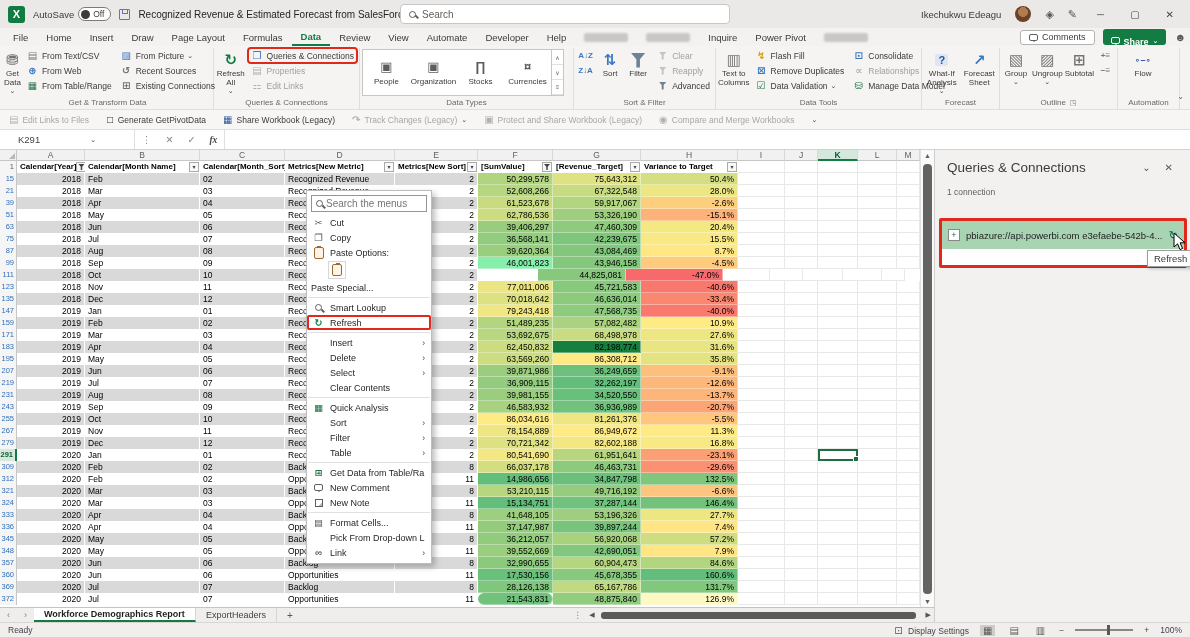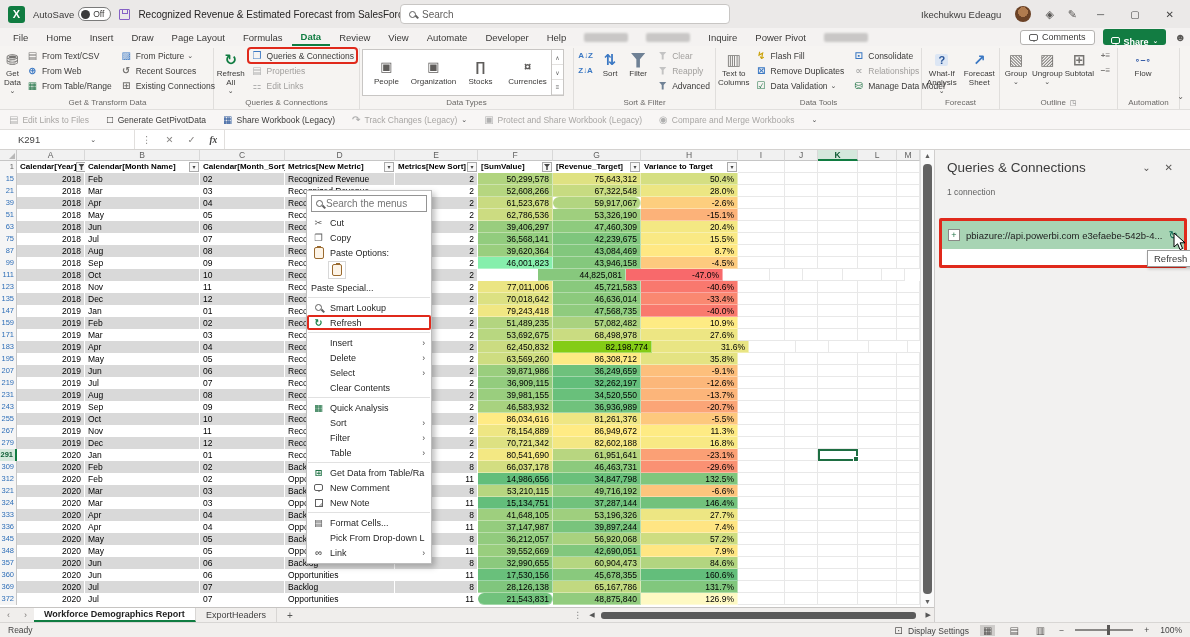--- a/index.html
+++ b/index.html
@@ -665,21 +665,21 @@
           <div class="c empty" style="width: 23px;"></div>
         </div>
         <div class="r">
           <div class="rowhead">39</div>
           <div class="c band ra" style="width: 68px; background: rgb(217, 217, 217);">2018</div>
           <div class="c band la" style="width: 115px; background: rgb(217, 217, 217);">Apr</div>
           <div class="c band la" style="width: 85px; background: rgb(217, 217, 217);">04</div>
           <div class="c band la" style="width: 110px; background: rgb(217, 217, 217);">Recognized Revenue</div>
           <div class="c band ra" style="width: 83px; background: rgb(217, 217, 217);">2</div>
           <div class="c cs ra" style="width: 75px; background: rgb(201, 219, 129);">61,523,678</div>
-          <div class="c cs ra" style="width: 88px; background: rgb(178, 213, 128); border-radius: 6px;">59,917,067</div>
+          <div class="c cs ra" style="width: 88px; background: rgb(178, 213, 128);">59,917,067</div>
           <div class="c cs ra" style="width: 97px; background: rgb(253, 206, 126);">-2.6%</div>
           <div class="c empty" style="width: 47px;"></div>
           <div class="c empty" style="width: 33px;"></div>
           <div class="c empty" style="width: 40px;"></div>
           <div class="c empty" style="width: 39px;"></div>
           <div class="c empty" style="width: 23px;"></div>
         </div>
         <div class="r">
           <div class="rowhead">51</div>
           <div class="c band ra" style="width: 68px; background: rgb(255, 255, 255);">2018</div>
@@ -857,21 +857,21 @@
           <div class="c empty" style="width: 23px;"></div>
         </div>
         <div class="r">
           <div class="rowhead">183</div>
           <div class="c band ra" style="width: 68px; background: rgb(217, 217, 217);">2019</div>
           <div class="c band la" style="width: 115px; background: rgb(217, 217, 217);">Apr</div>
           <div class="c band la" style="width: 85px; background: rgb(217, 217, 217);">04</div>
           <div class="c band la" style="width: 110px; background: rgb(217, 217, 217);">Recognized Revenue</div>
           <div class="c band ra" style="width: 83px; background: rgb(217, 217, 217);">2</div>
           <div class="c cs ra" style="width: 75px; background: rgb(203, 220, 129);">62,450,832</div>
-          <div class="c cs ra" style="width: 99px; background: #84cc16;">82,198,774</div>
+          <div class="c cs ra" style="width: 88px; background: #15803d;">82,198,774</div>
           <div class="c cs ra" style="width: 97px; background: rgb(233, 229, 131);">31.6%</div>
           <div class="c empty" style="width: 47px;"></div>
           <div class="c empty" style="width: 33px;"></div>
           <div class="c empty" style="width: 40px;"></div>
           <div class="c empty" style="width: 39px;"></div>
           <div class="c empty" style="width: 23px;"></div>
         </div>
         <div class="r">
           <div class="rowhead">195</div>
           <div class="c band ra" style="width: 68px; background: rgb(255, 255, 255);">2019</div>

